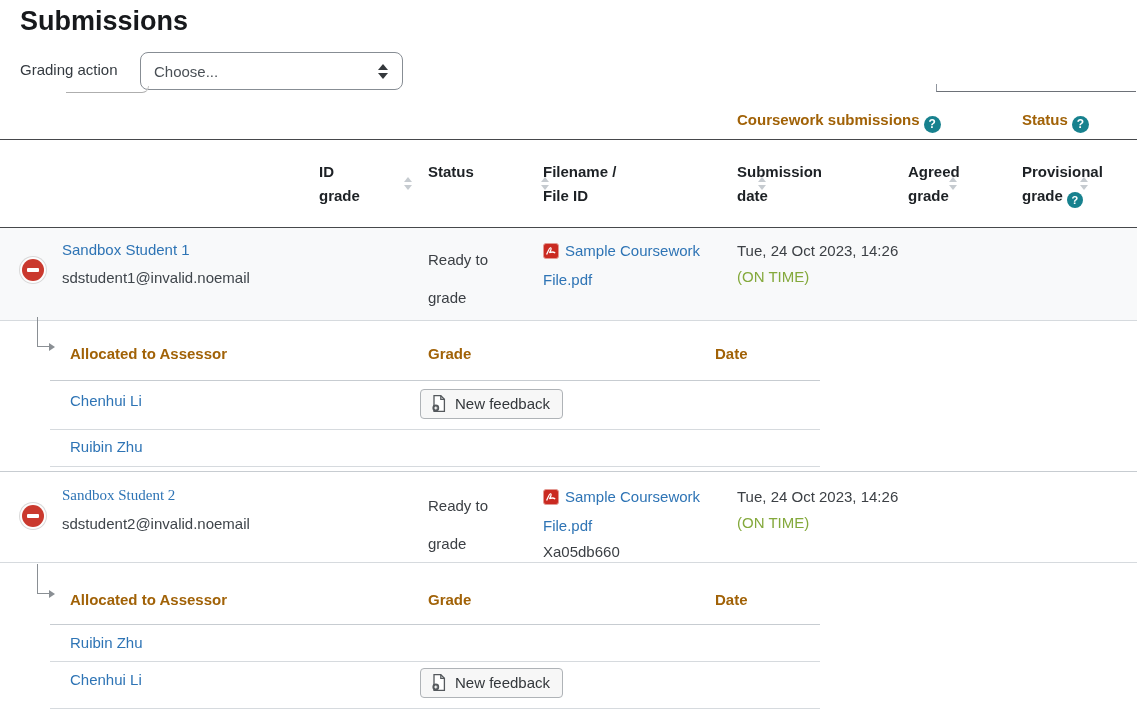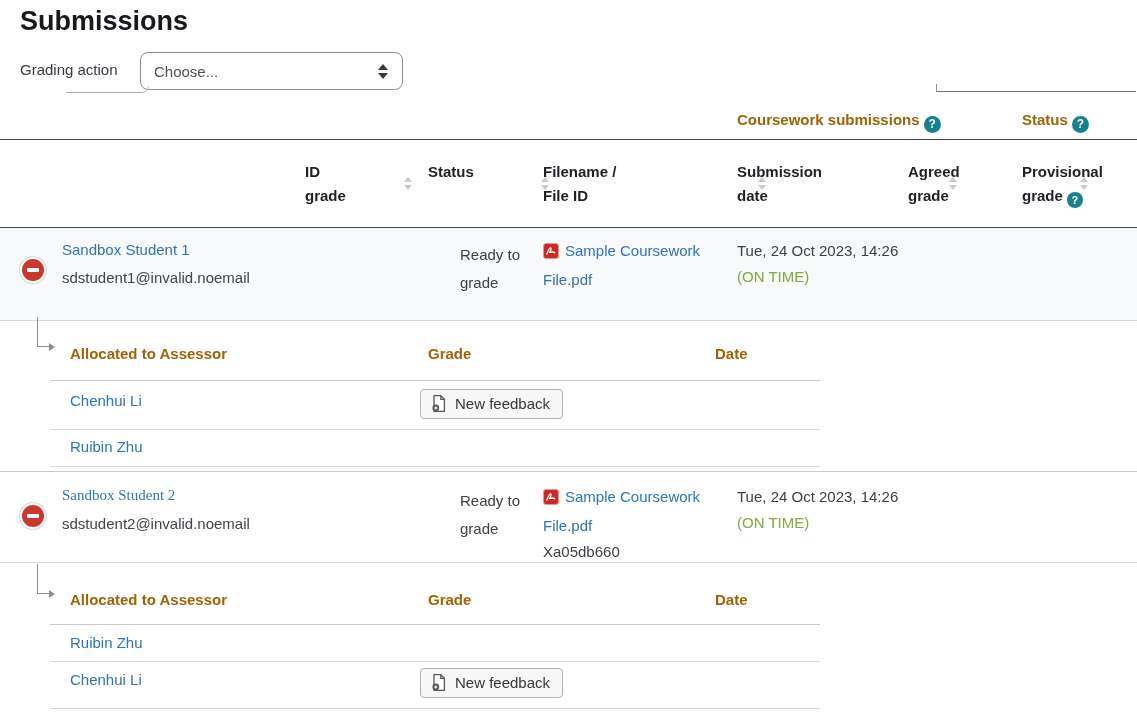--- a/index.html
+++ b/index.html
@@ -62,21 +62,21 @@
 
   .hcell { line-height:24px; font-weight:700; color:#1d2125; }
 
   .minus { width:22px; height:22px; border-radius:50%; background:#ca392e;
     position:absolute; cursor:pointer;
     box-shadow:0 0 0 2px #fdfdfd, 0 0 0 3px #d9d9d9; }
   .minus::after { content:""; position:absolute; left:5px; top:9px;
     width:12px; height:4px; background:#fff; border-radius:1px; }
   .fileblock { width:162px; line-height:26px; }
   .dateblock { width:176px; line-height:26px; }
-  .statusblock { width:95px; line-height:28px;margin-left:32px; }
+  .statusblock { width:95px; line-height:38px; }
 
   .pdf-ico { display:inline-block; vertical-align:-3px; margin-right:6px; }
 
   .elbow { position:absolute; width:12px; height:30px;
     border-left:1px solid #8a8f94; border-bottom:1px solid #8a8f94; }
   .elbow-tip { position:absolute; width:0; height:0;
     border-top:4px solid transparent; border-bottom:4px solid transparent;
     border-left:6px solid #8a8f94; }
 
   .btn { position:absolute; display:inline-flex; align-items:center; gap:7px;
@@ -101,21 +101,21 @@
   
   <div class="abs bold" style="left:737px; top:111px;">
     <span>Coursework submissions</span><span class="help"></span>
   </div>
   <div class="abs bold" style="left:1022px; top:111px;">
     <span>Status</span><span class="help"></span>
   </div>
   <div class="hr hr-dark" style="left:0; top:139px; width:1137px;"></div>
 
   
-  <div class="abs hcell" style="left:305px; top:160px;">
+  <div class="abs hcell" style="left:319px; top:160px;">
     <div>ID</div>
     <div>grade</div>
   </div>
   <span class="sort abs" style="left:397px; top:175px;"></span>
   <div class="abs hcell" style="left:428px; top:160px;">Status</div>
   <span class="sort abs" style="left:514px; top:175px;"></span>
   <div class="abs hcell" style="left:543px; top:160px;">
     <div>Filename /</div>
     <div>File ID</div>
   </div>

